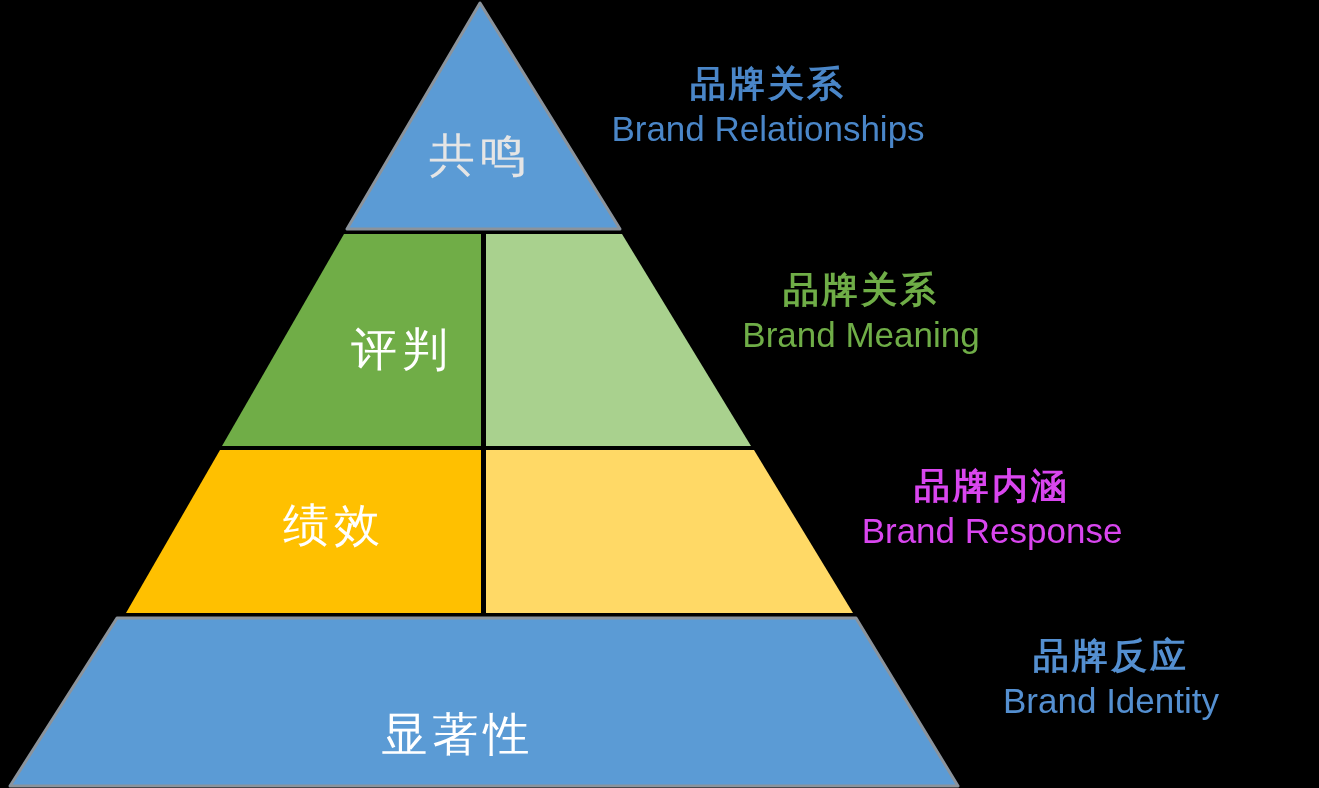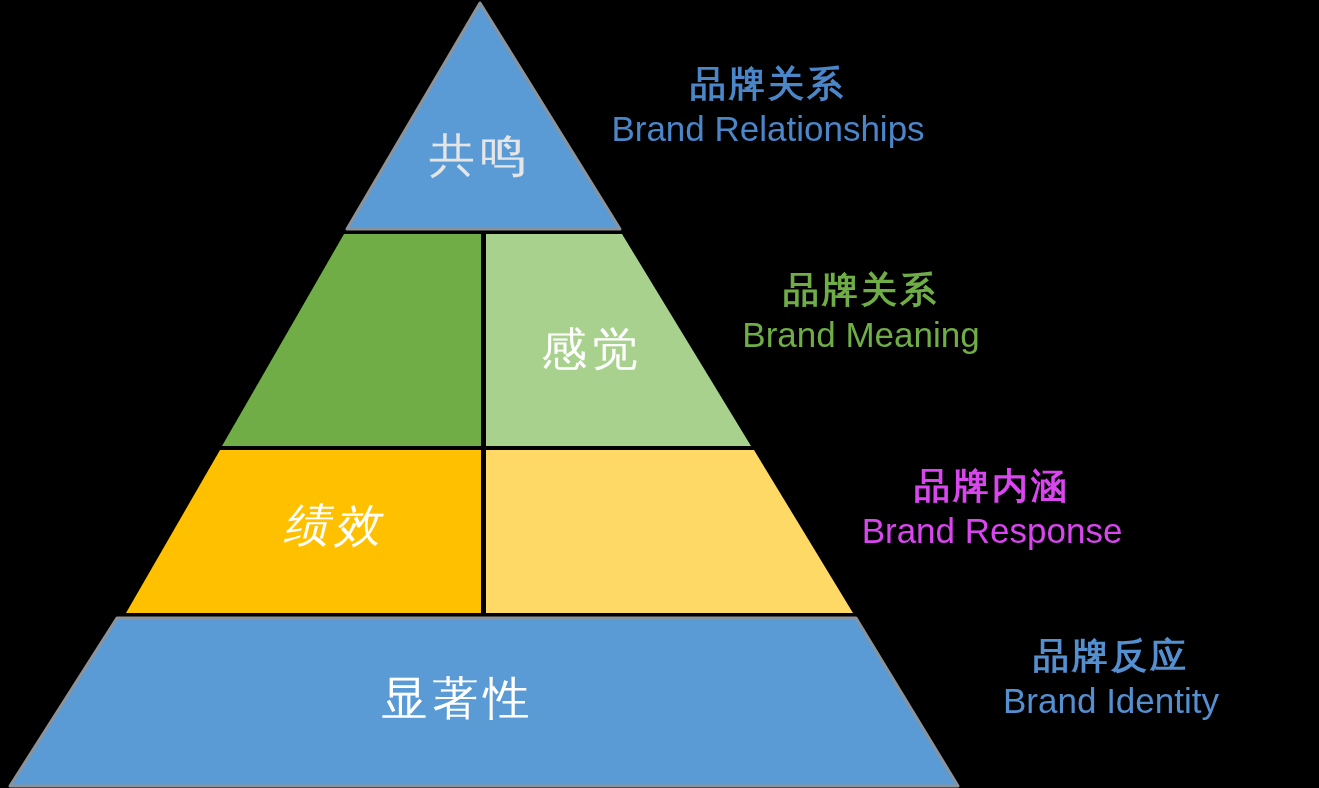--- a/index.html
+++ b/index.html
@@ -66,27 +66,27 @@
 
     <polygon points="220,450 481,450 481,613 126,613" fill="#FFC000"></polygon>
 
     <polygon points="486,450 754,450 853,613 486,613" fill="#FFD966"></polygon>
 
     <polygon points="117,618 856,618 958,786 10,786" stroke-width="3" stroke-linejoin="round" fill="#5B9BD5" stroke="#8A939C"></polygon>
   </svg>
 
   <div class="cell-label" style="left: 480px; top: 155px; color: #e5e5e5;">共鸣</div>
 
-
-  <div class="cell-label" style="left: 592px; top: 349px; color: rgb(255, 255, 255);">感觉</div>
-
-  <div class="cell-label" style="left: 334px; top: 525px; color: rgb(255, 255, 255); font-style: italic;">绩效</div>
+  <div class="cell-label" style="left: 402px; top: 349px; color: rgb(255, 255, 255);">评判</div>
 
 
-  <div class="cell-label" style="left: 458px; top: 698px; color: rgb(255, 255, 255);">显著性</div>
+  <div class="cell-label" style="left: 334px; top: 525px; color: rgb(255, 255, 255);">绩效</div>
+
+
+  <div class="cell-label" style="left: 458px; top: 734px; color: rgb(255, 255, 255);">显著性</div>
 
   <div class="annotation" style="left: 768px; top: 62px; color: rgb(74, 134, 200);">
     <div class="ann-cn">品牌关系</div>
     <div class="ann-en">Brand Relationships</div>
   </div>
 
   <div class="annotation" style="left: 861px; top: 268px; color: rgb(111, 173, 71);">
     <div class="ann-cn">品牌关系</div>
     <div class="ann-en">Brand Meaning</div>
   </div>

